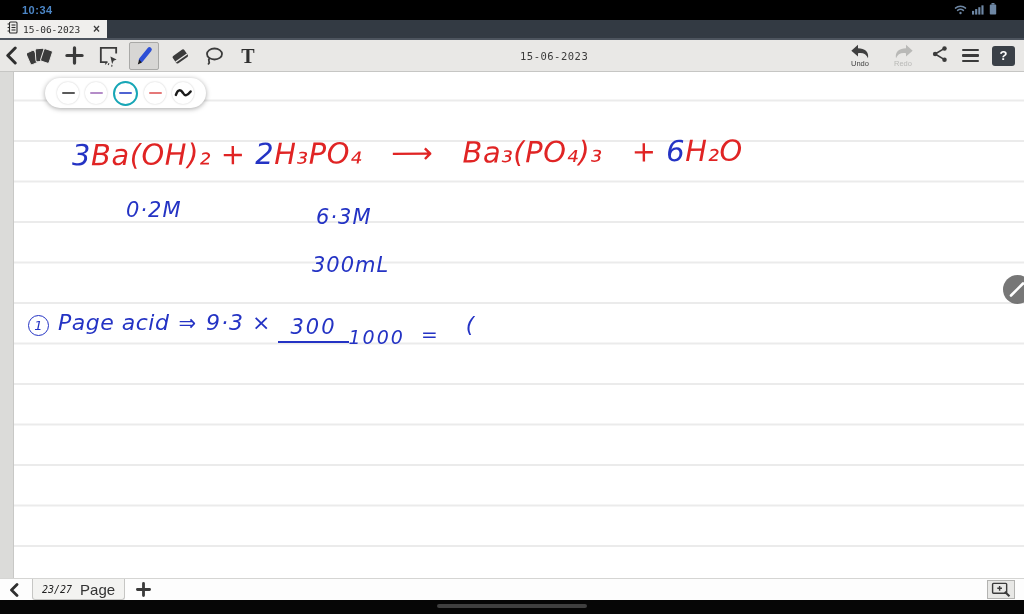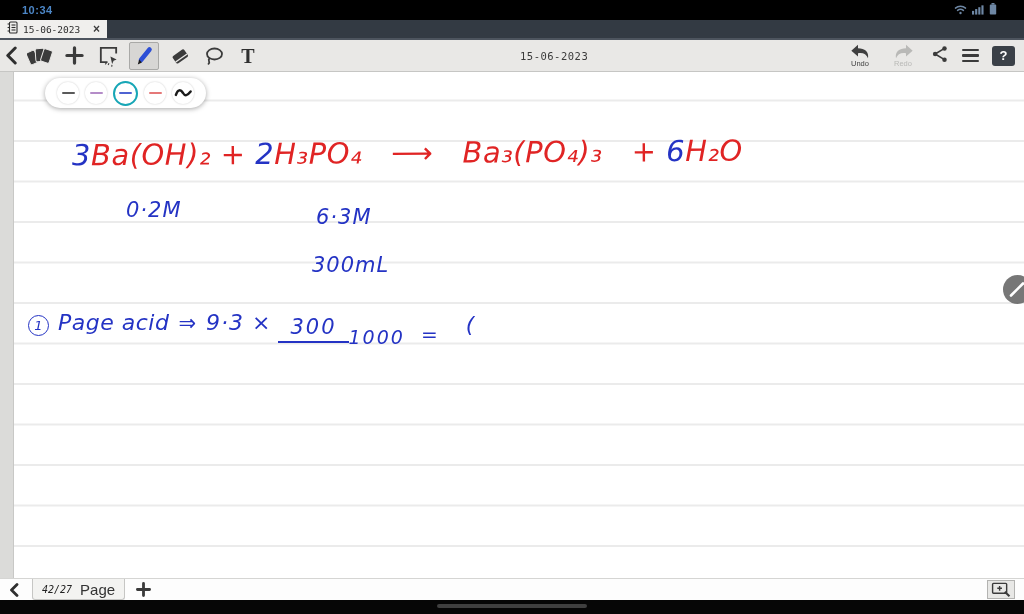--- a/index.html
+++ b/index.html
@@ -287,21 +287,21 @@
     </div>
   </div>
 
   <div class="bottombar">
     <span class="bb-chevron">
       <svg width="10" height="14" viewBox="0 0 10 14" fill="none" stroke="#2f2f2f" stroke-width="2.8" stroke-linecap="round" stroke-linejoin="round">
           <path d="M8 1.5 L2.5 7 L8 12.5"></path>
         </svg>
     </span>
     <div class="page-tab">
-      <span class="page-num">42/27</span>
+      <span class="page-num">23/27</span>
       <span class="page-word">Page</span>
     </div>
     <span class="bb-plus">
       <svg width="15" height="15" viewBox="0 0 16 16" fill="none" stroke="#3b3b3b" stroke-width="3" stroke-linecap="round">
           <path d="M8 1.5 V14.5 M1.5 8 H14.5"></path>
         </svg>
     </span>
     <div class="zoom-btn">
       <svg width="21" height="15" viewBox="0 0 22 16" fill="none" stroke="#3b3b3b" stroke-width="1.5">
         <rect x="1.5" y="1.5" width="15" height="10.5" rx="1"></rect>

